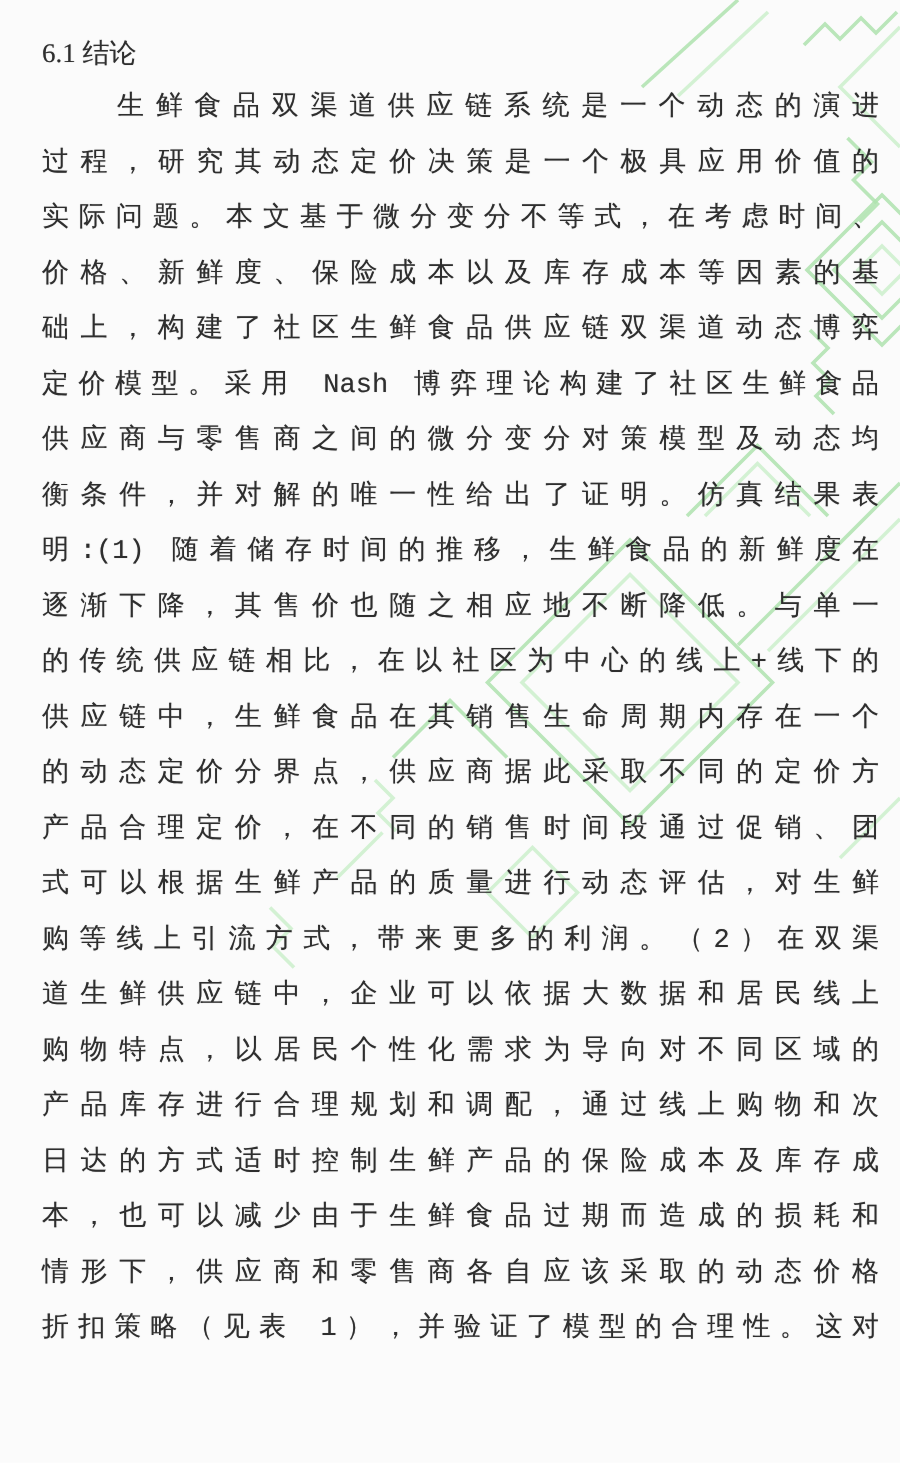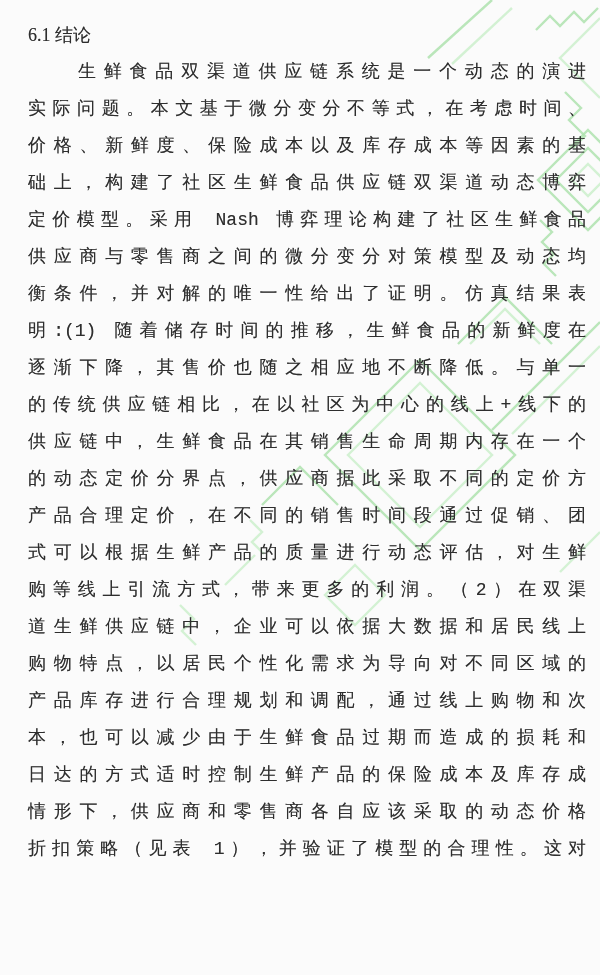--- a/index.html
+++ b/index.html
@@ -92,36 +92,37 @@
     <path class="lite" d="M 355 565 L 385 595 L 355 625 L 325 595 Z"></path>
     <path class="lite" d="M 180 605 l 14 14 l -12 12 l 14 14"></path>
     <path class="lite" d="M 225 585 l 30 -30"></path>
     <path class="lite" d="M 600 532 L 560 572"></path>
   </svg>
 
   <div class="textblock">
     <div class="heading">6.1 结论</div>
 
     <div class="line indent">生鲜食品双渠道供应链系统是一个动态的演进</div>
+    <div class="line">过程，研究其动态定价决策是一个极具应用价值的</div>
     <div class="line">实际问题。本文基于微分变分不等式，在考虑时间、</div>
     <div class="line">价格、新鲜度、保险成本以及库存成本等因素的基</div>
     <div class="line">础上，构建了社区生鲜食品供应链双渠道动态博弈</div>
     <div class="line">定价模型。采用 Nash 博弈理论构建了社区生鲜食品</div>
     <div class="line">供应商与零售商之间的微分变分对策模型及动态均</div>
     <div class="line">衡条件，并对解的唯一性给出了证明。仿真结果表</div>
     <div class="line">明:(1) 随着储存时间的推移，生鲜食品的新鲜度在</div>
     <div class="line">逐渐下降，其售价也随之相应地不断降低。与单一</div>
     <div class="line">的传统供应链相比，在以社区为中心的线上+线下的</div>
     <div class="line">供应链中，生鲜食品在其销售生命周期内存在一个</div>
     <div class="line">的动态定价分界点，供应商据此采取不同的定价方</div>
     <div class="line">产品合理定价，在不同的销售时间段通过促销、团</div>
     <div class="line">式可以根据生鲜产品的质量进行动态评估，对生鲜</div>
     <div class="line">购等线上引流方式，带来更多的利润。（2）在双渠</div>
     <div class="line">道生鲜供应链中，企业可以依据大数据和居民线上</div>
     <div class="line">购物特点，以居民个性化需求为导向对不同区域的</div>
     <div class="line">产品库存进行合理规划和调配，通过线上购物和次</div>
+    <div class="line">日达的方式适时控制生鲜产品的保险成本及库存成</div>
     <div class="line">本，也可以减少由于生鲜食品过期而造成的损耗和</div>
-    <div class="line">日达的方式适时控制生鲜产品的保险成本及库存成</div>
     <div class="line">情形下，供应商和零售商各自应该采取的动态价格</div>
     <div class="line">折扣策略（见表 1），并验证了模型的合理性。这对</div>
   </div>
 
 </div>
 
 </body></html>

